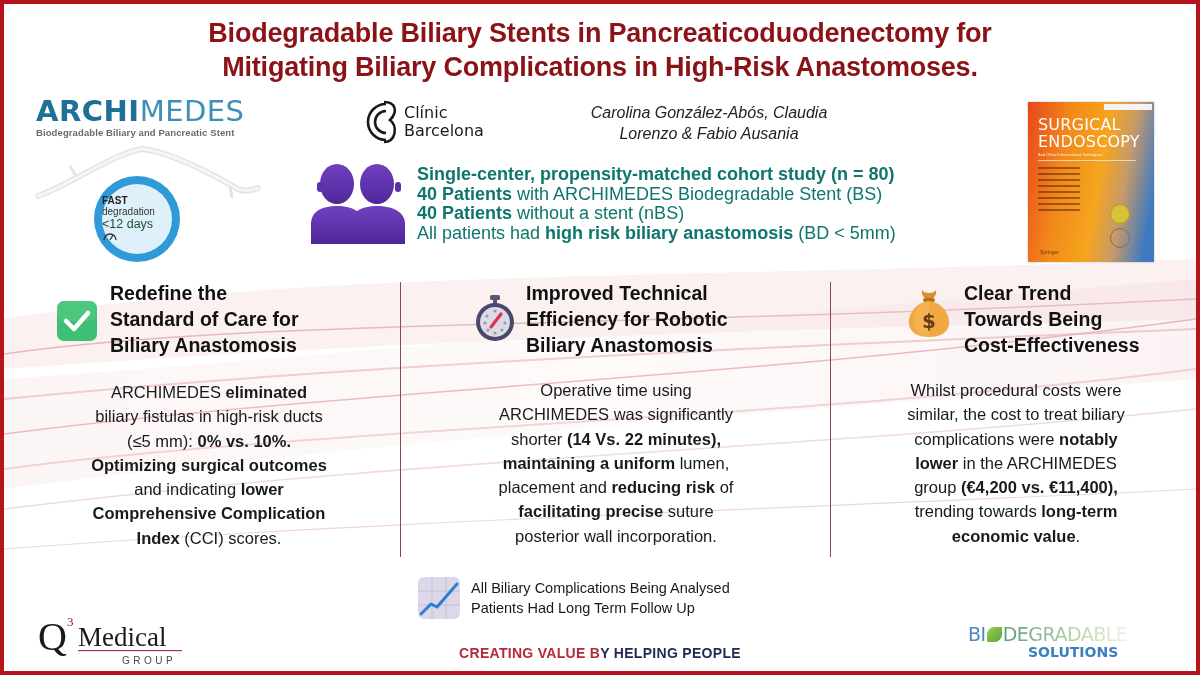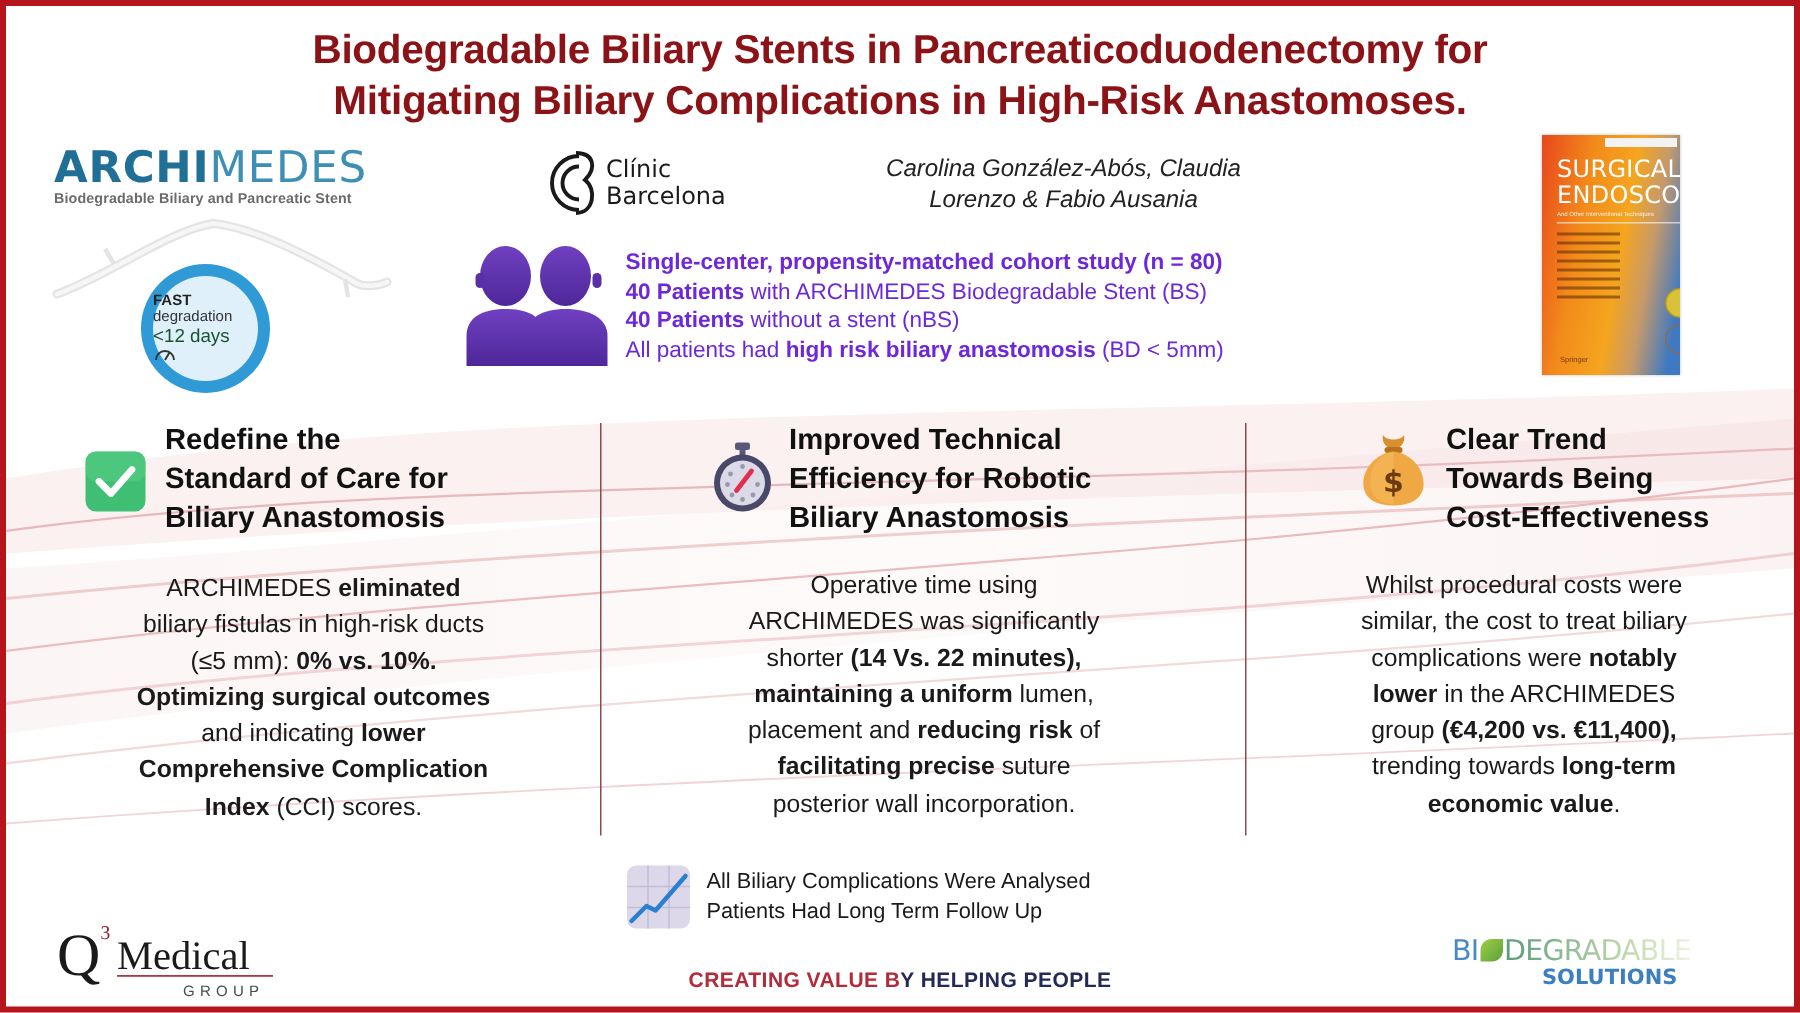--- a/index.html
+++ b/index.html
@@ -35,25 +35,25 @@
   .badge-days { font-size: 12.5px; font-weight: normal; color: #14532d; line-height: 14px; }
   .badge-gauge { font-size: 9px; color: #333; line-height: 10px; }
   
   .clinic { position: absolute; left: 360px; top: 94px; display: flex; align-items: center; }
   .clinic-text { font-family: "DejaVu Sans", sans-serif; font-size: 16px; line-height: 18px; color: #1a1a1a; margin-left: 0; }
   .authors {
     position: absolute; left: 550px; top: 98px; width: 310px; text-align: center;
     font-style: italic; font-size: 16px; line-height: 21px; color: #222;
   }
   .people { position: absolute; left: 305px; top: 158px; }
-  .study { position: absolute; left: 413px; top: 161px; font-size: 15px; line-height: 19.5px; color: #6d28d9; }
+  .study { position: absolute; left: 413px; top: 161px; font-size: 18px; line-height: 19.5px; color: #0f766e; }
   .study b { font-weight: bold; }
   
   .journal {
-    position: absolute; left: 1024px; top: 86px; width: 92px; height: 160px;
+    position: absolute; left: 1024px; top: 98px; width: 126px; height: 160px;
     background: linear-gradient(100deg, #e8471c 0%, #f28a1a 30%, #f5a51e 55%, #c79a6a 72%, #3f79c2 92%);
     box-shadow: 0 0 2px rgba(0,0,0,0.25); overflow: hidden;
   }
   .journal-vol { position: absolute; right: 2px; top: 2px; width: 48px; height: 6px; background: #f3f3f3; font-size: 3px; color: #888; }
   .journal-t1 { position: absolute; left: 10px; top: 14px; color: #fff; font-size: 16px; line-height: 17px; font-family: "DejaVu Sans", sans-serif; letter-spacing: 0.2px; }
   .journal-sub { position: absolute; left: 10px; top: 50px; color: #fff; font-size: 4px; opacity: 0.9; }
   .journal-rule { position: absolute; left: 10px; top: 58px; width: 98px; height: 1px; background: rgba(255,255,255,0.6); }
   .journal-list { position: absolute; left: 10px; top: 65px; }
   .journal-list div { width: 42px; height: 2px; background: rgba(90,40,10,0.55); margin-bottom: 4px; }
   .journal-seal1 { position: absolute; left: 82px; top: 102px; width: 20px; height: 20px; border-radius: 50%; background: #d9c23a; border: 1px solid #b59a20; }
@@ -282,21 +282,21 @@
     </div>
   </div>
 
   <div class="footnote">
     <svg width="44" height="44" viewBox="0 0 44 44">
       <rect x="1" y="1" width="42" height="42" rx="6" fill="#dcd8ea"></rect>
       <path d="M15,1 L15,43 M29,1 L29,43 M1,15 L43,15 M1,29 L43,29" stroke="#c3bed8" stroke-width="1"></path>
       <path d="M4,38 L14,28 L20,31 L40,8" stroke="#2b7fd0" stroke-width="3" fill="none" stroke-linecap="round" stroke-linejoin="round"></path>
     </svg>
     <div class="footnote-text">
-      <div>All Biliary Complications Were Analysed</div>
+      <div>All Biliary Complications Being Analysed</div>
       <div>Patients Had Long Term Follow Up</div>
     </div>
   </div>
 
   <div class="slogan" style="left:-4px;text-align:center;">
     <span class="red">CREATING VALUE B</span><span class="navy">Y HELPING PEOPLE</span>
   </div>
 
   <div class="q3">
     <svg width="150" height="56" viewBox="0 0 150 56">

